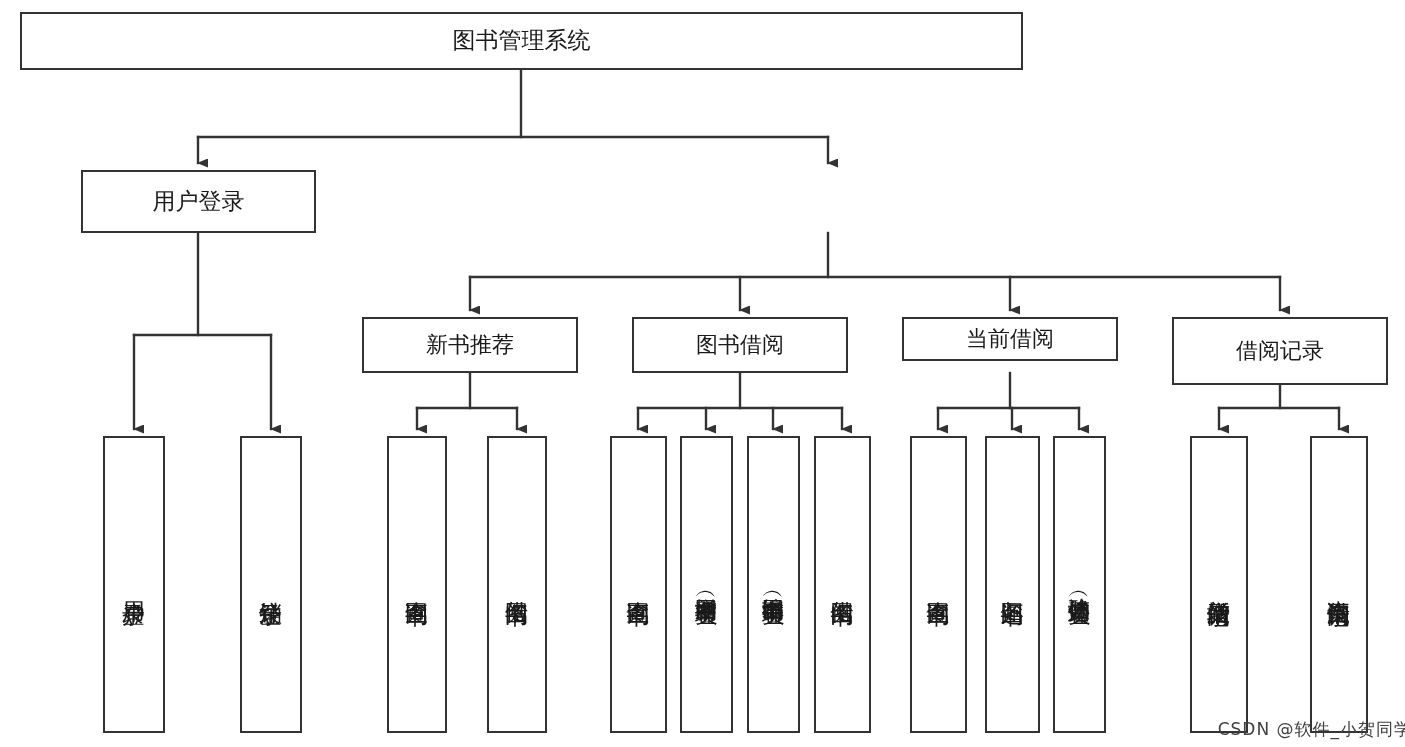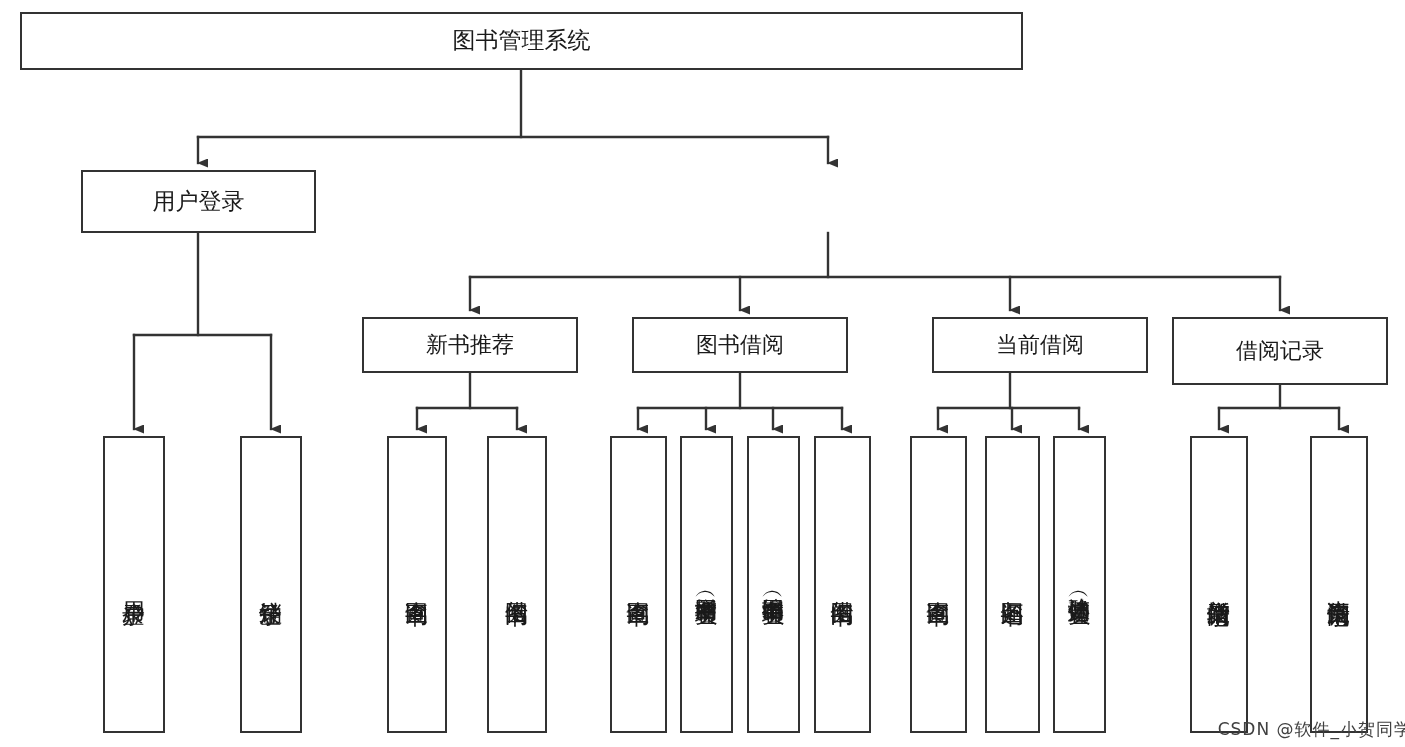--- a/index.html
+++ b/index.html
@@ -137,21 +137,21 @@
   <div class="node node-l2" style="left:81px; top:170px; width:235px; height:63px;">
     <span class="label">用户登录</span>
   </div>
 
   <div class="node node-l3" style="left:362px; top:317px; width:216px; height:56px;">
     <span class="label">新书推荐</span>
   </div>
   <div class="node node-l3" style="left:632px; top:317px; width:216px; height:56px;">
     <span class="label">图书借阅</span>
   </div>
-  <div class="node node-l3" style="left:932px; top:317px; width:216px; height:56px;">
+  <div class="node node-l3" style="left:902px; top:317px; width:216px; height:44px;">
     <span class="label">当前借阅</span>
   </div>
   <div class="node node-l3" style="left:1172px; top:317px; width:216px; height:68px;">
     <span class="label">借阅记录</span>
   </div>
 
   <div class="node node-leaf" style="left:103px; top:436px; width:62px; height:297px;">
     <span class="label">用户登录</span>
   </div>
   <div class="node node-leaf" style="left:240px; top:436px; width:62px; height:297px;">

